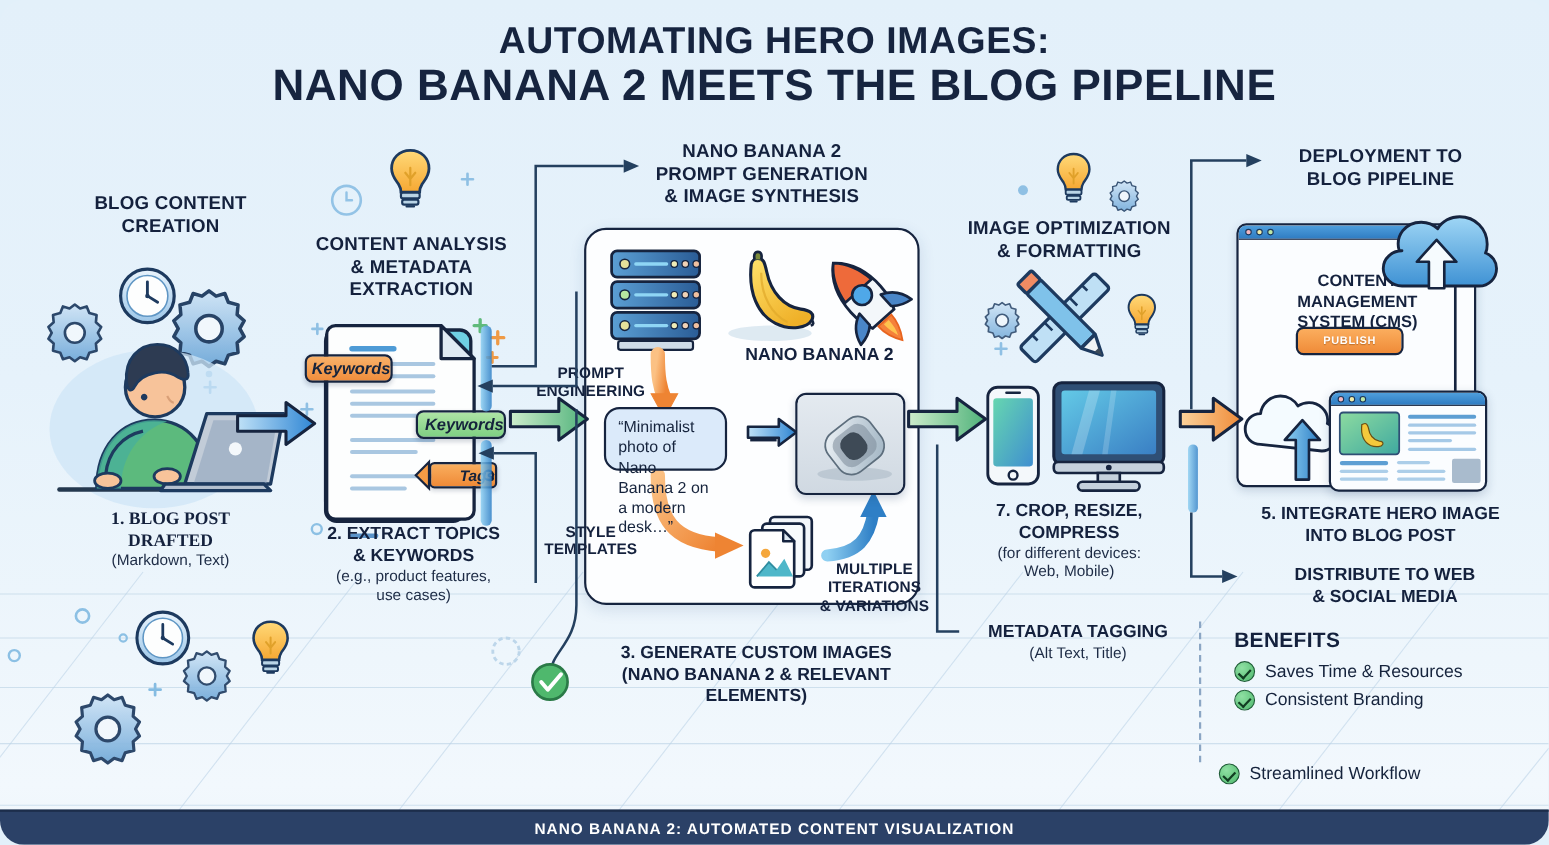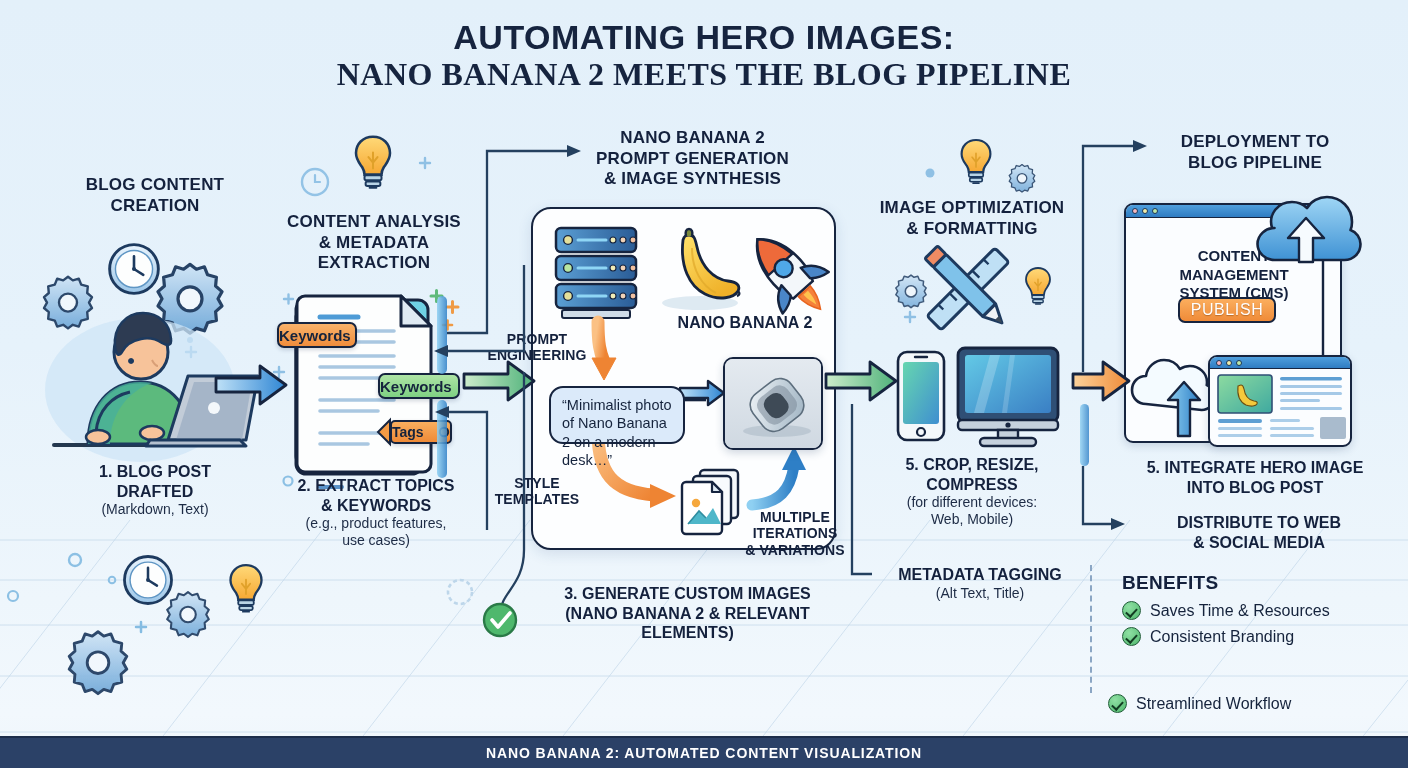--- a/index.html
+++ b/index.html
@@ -2,33 +2,33 @@
 <html><head>
 <meta charset="utf-8">
 <style>
   * { margin:0; padding:0; box-sizing:border-box; }
   html,body { width:1408px; height:768px; overflow:hidden; }
   body {
     font-family:"Liberation Sans", sans-serif;
     background:#e2f0fa;
     position:relative;
   }
-  #stage { position:absolute; inset:0; width:1408px; height:768px; overflow:hidden; }
+  #stage { position:absolute; inset:0; width:1408px; height:768px; overflow:hidden;border-radius:22px; }
 
   .bg-grad { position:absolute; inset:0;
     background:linear-gradient(180deg,#e3f0fa 0%, #e6f2fb 45%, #eef6fc 78%, #f2f8fd 93%, #eef5fb 100%); }
   .grid-svg { position:absolute; left:0; bottom:28px; width:1408px; height:260px; }
 
   
   .title {
     position:absolute; top:18px; left:0; width:1408px; text-align:center;
     color:#16243f; font-weight:bold; letter-spacing:.5px; line-height:1.13;
   }
   .title .l1 { font-size:34px; display:block; }
-  .title .l2 { font-size:32px; display:block;font-family:Liberation Serif, serif; }
+  .title .l2 { font-size:40px; display:block; }
 
   
   .sec-head {
     position:absolute; text-align:center; color:#14213d;
     font-weight:bold; font-size:17px; line-height:1.22; letter-spacing:.2px;
   }
   .step-cap {
     position:absolute; text-align:center; color:#14213d;
     font-weight:bold; font-size:16px; line-height:1.22;
   }
@@ -50,22 +50,23 @@
   .prompt-box {
     position:absolute; background:#dbeafa; border:2.5px solid #16243f;
     border-radius:14px; padding:8px 10px 9px 11px;
     font-size:14.5px; color:#15233c; line-height:1.26;
   }
 
   
   .chip {
     position:absolute; border:2px solid #16243f; border-radius:7px;
     font-weight:bold; font-size:15px; color:#15233c;
-    display:flex; align-items:center; justify-content:flex-start;
+    display:flex; align-items:center; justify-content:flex-end;
     box-shadow:0 2px 4px rgba(20,40,70,.18);
+    font-style:italic;
   }
   .chip-orange { background:linear-gradient(180deg,#f9b26a,#f08d3c); }
   .chip-green  { background:linear-gradient(180deg,#aee4a5,#7fd083); }
   .chip-tag    { background:linear-gradient(180deg,#f9ae5e,#ef8a37); border-radius:5px; }
 
   
   .benefits-title {
     position:absolute; font-weight:bold; font-size:19px; color:#14213d; letter-spacing:.3px;
   }
   .benefit-row { position:absolute; display:flex; align-items:center; gap:9px;
@@ -93,21 +94,21 @@
     position:absolute; background:#fbfdff; border:2.5px solid #16243f; border-radius:9px;
     overflow:hidden; box-shadow:0 3px 9px rgba(25,55,95,.17);
   }
   .win-bar { height:13px; background:linear-gradient(180deg,#4f9fdd,#2f7cc2);
     border-bottom:1.6px solid #16243f; display:flex; align-items:center; gap:4px; padding-left:6px; }
   .dot { width:6px; height:6px; border-radius:50%; border:.8px solid #1b3557; }
 
   .publish-btn {
     position:absolute; border:2px solid #16243f; border-radius:7px;
     background:linear-gradient(180deg,#fbae5e,#ef8b38);
-    color:#fff; font-weight:normal; font-size:16px; letter-spacing:.6px;
+    color:#fff; font-weight:bold; font-size:10px; letter-spacing:.6px;
     display:flex; align-items:center; justify-content:center;
     text-shadow:0 1px 1px rgba(120,60,10,.45);
   }
 
   
   .ov { position:absolute; left:0; top:0; width:1408px; height:768px; pointer-events:none; }
 
   .cms-text { position:absolute; text-align:center; font-weight:bold; font-size:15px;
     color:#14213d; line-height:1.25; }
 
@@ -296,21 +297,21 @@
     <path d="M131 358a3 3 0 1 0 .1 0" fill="#1d3a5f"></path>
     <path d="M152 360c2 4 4 6 6 6" fill="none" stroke="#d99f77" stroke-width="2"></path>
 
     <path d="M168 440 188 376h70l-12 64Z" fill="#c2ccd8" stroke="#1d3a5f" stroke-width="3" stroke-linejoin="round"></path>
     <path d="M176 440 194 382h58l-10 58Z" fill="#8ea3bb" opacity=".55"></path>
     <circle cx="214" cy="408" r="6" fill="#f4f8fb"></circle>
     <path d="M150 440h90l6 6H146Z" fill="#b4c0cf" stroke="#1d3a5f" stroke-width="3" stroke-linejoin="round"></path>
   </svg>
 
   <div class="step-cap" style="left:40px; top:462px; width:230px;">
-    <span style="white-space:pre-line;">1. BLOG POST
+    <span style="white-space:pre-line;font-family:Liberation Serif, serif;">1. BLOG POST
 DRAFTED</span>
     <span class="step-sub">(Markdown, Text)</span>
   </div>
 
   <div class="sec-head" style="left:274px; top:212px; width:200px;">
     <span style="white-space:pre-line;">CONTENT ANALYSIS
 &amp; METADATA
 EXTRACTION</span>
   </div>
 
@@ -427,21 +428,21 @@
     <path d="M688 524l11-13 7 7" fill="none" stroke="#2f8da0" stroke-width="1.6"></path>
 
     <path d="M752 505 C780 503 790 490 794 466" fill="none" stroke="url(#verticalBlue)" stroke-width="11" stroke-linecap="round"></path>
     <path d="M794 446 782 470h24Z" fill="#2e7fc6"></path>
   </svg>
 
   <div class="mini-label" style="left:655px; top:314px; width:180px; font-size:16px;">
     <span>NANO BANANA 2</span>
   </div>
 
-  <div class="prompt-box" style="left:549px; top:386px; width:136px; height:58px;">
+  <div class="prompt-box" style="left:549px; top:370px; width:112px; height:58px;">
     <span>“Minimalist photo of Nano Banana 2 on a modern desk…”</span>
   </div>
 
   <div style="position:absolute; left:723px; top:357px; width:100px; height:93px; border:2.5px solid #16243f; border-radius:10px; background:#eef2f6; overflow:hidden; box-shadow:0 3px 8px rgba(25,55,95,.2);">
     <svg viewBox="0 0 100 93" width="100" height="93">
       <defs>
         <linearGradient id="thumbBg" x1="0" y1="0" x2="0" y2="1">
           <stop offset="0" stop-color="#e4eaf0"></stop>
             <stop offset="1" stop-color="#cfd8e1"></stop>
         </linearGradient>
@@ -493,21 +494,21 @@
     <rect x="965" y="355" width="86" height="58" rx="3" fill="url(#monG)"></rect>
     <path d="M990 355l-16 58h10l16-58Z" fill="#ffffff" opacity=".22"></path>
     <path d="M1010 355l-8 58h5l8-58Z" fill="#ffffff" opacity=".18"></path>
     <rect x="958" y="420" width="100" height="10" rx="4" fill="#c5d1dd" stroke="#16243f" stroke-width="2.4"></rect>
     <circle cx="1008" cy="425" r="2.6" fill="#16243f"></circle>
     <path d="M998 430h20v10h-20Z" fill="#c5d1dd" stroke="#16243f" stroke-width="2.4"></path>
     <rect x="980" y="438" width="56" height="8" rx="4" fill="#c5d1dd" stroke="#16243f" stroke-width="2.4"></rect>
   </svg>
 
   <div class="step-cap" style="left:872px; top:455px; width:200px;">
-    <span style="white-space:pre-line;">5. CROP, RESIZE,
+    <span style="white-space:pre-line;">7. CROP, RESIZE,
 COMPRESS</span>
     <span class="step-sub" style="white-space:pre-line;">(for different devices:
 Web, Mobile)</span>
   </div>
 
   <div class="step-cap" style="left:872px; top:565px; width:216px;">
     <span>METADATA TAGGING</span>
     <span class="step-sub">(Alt Text, Title)</span>
   </div>
 

